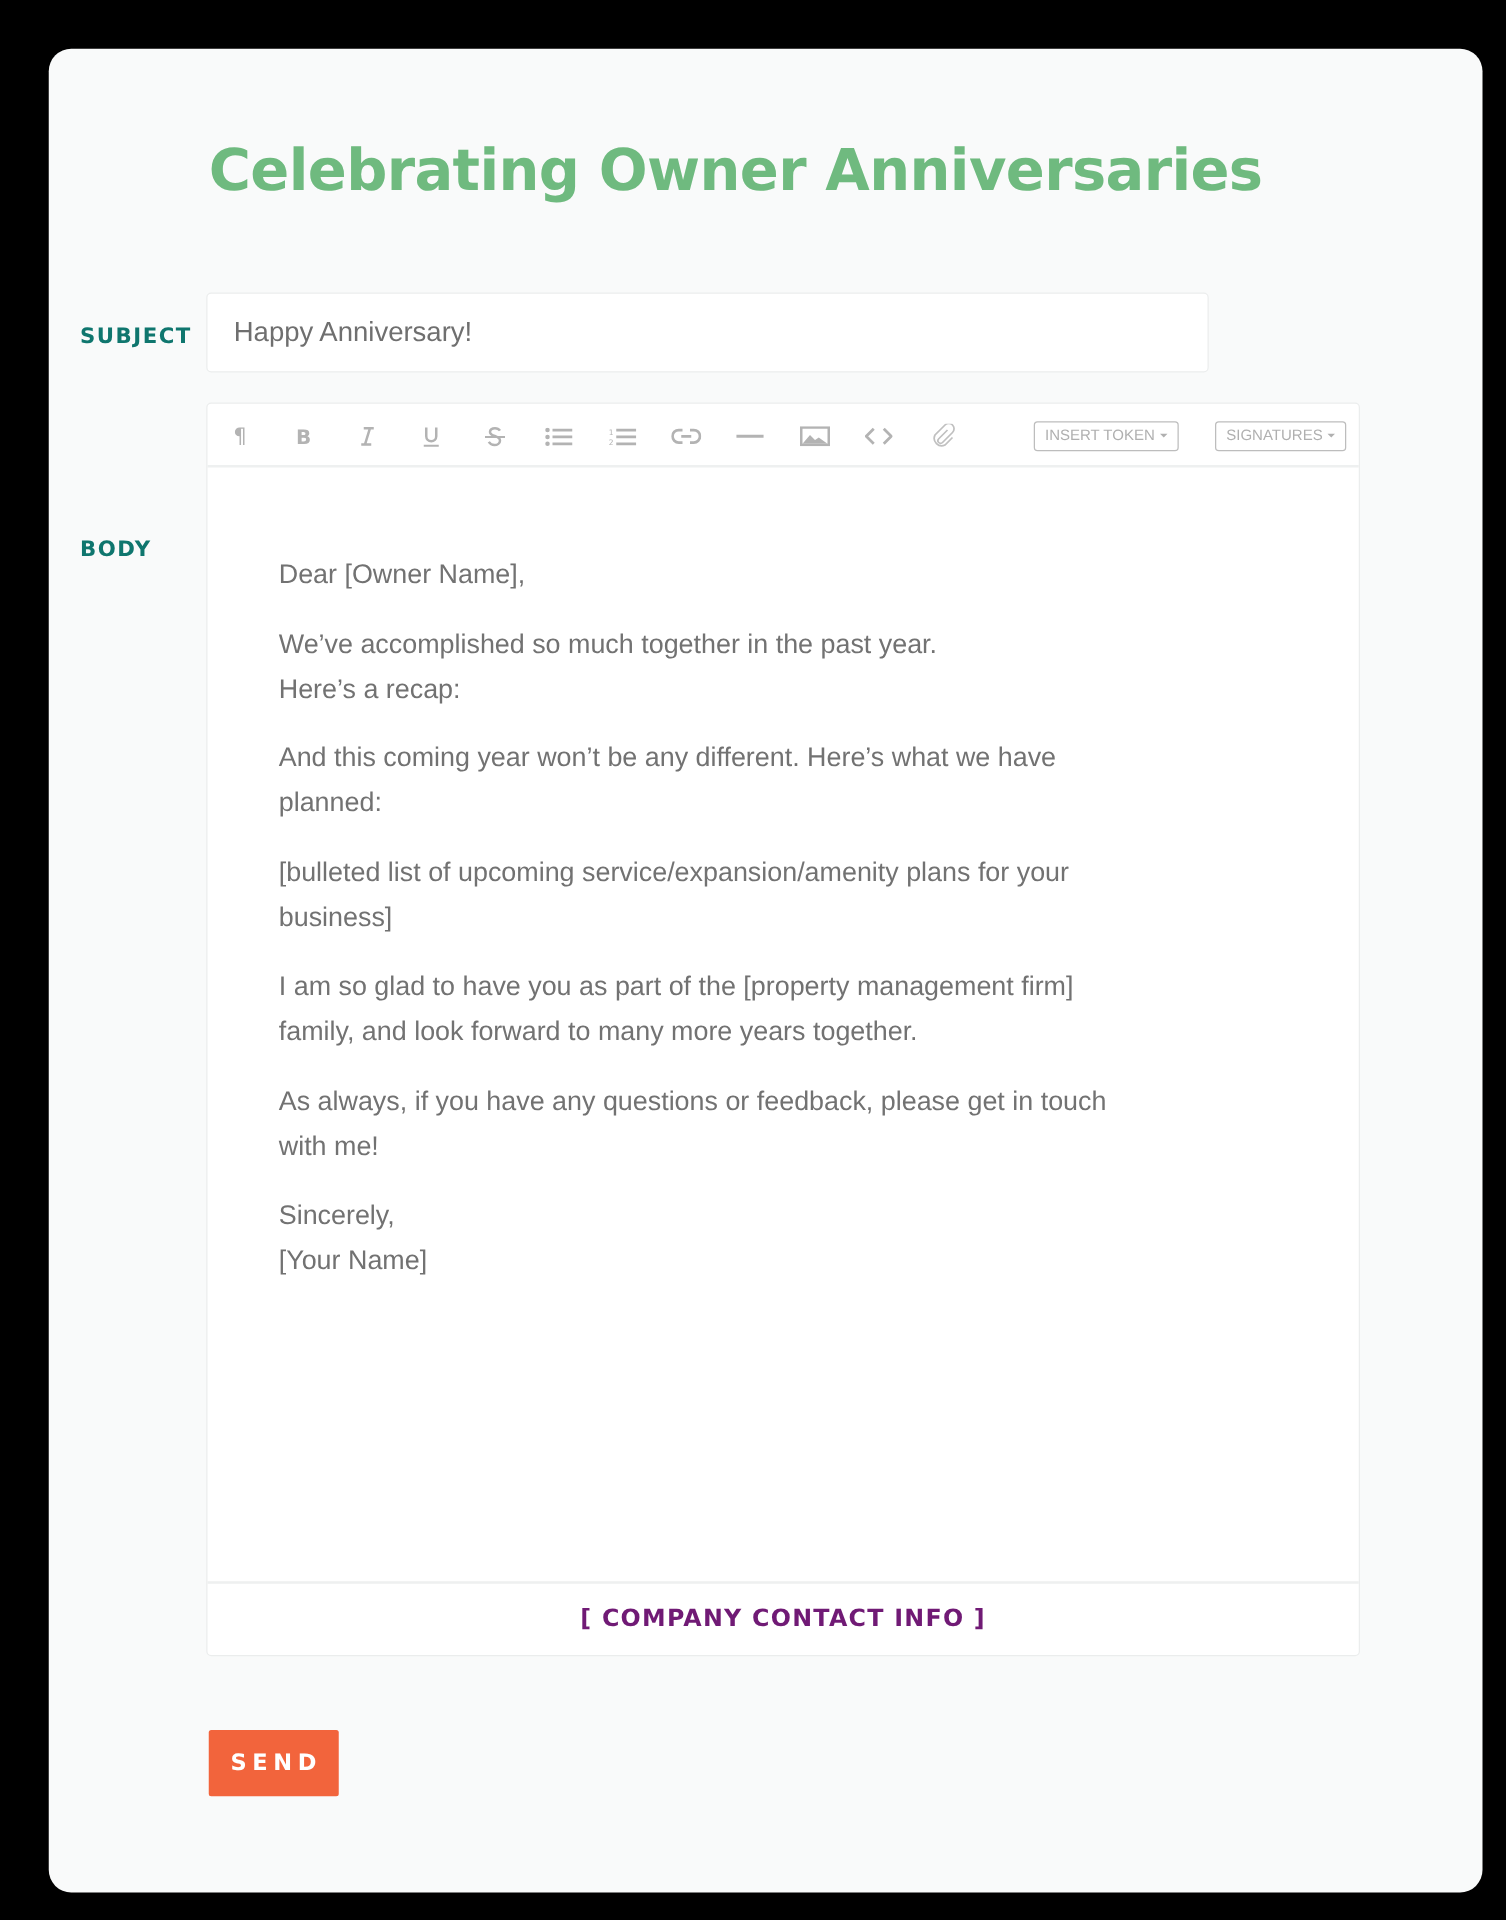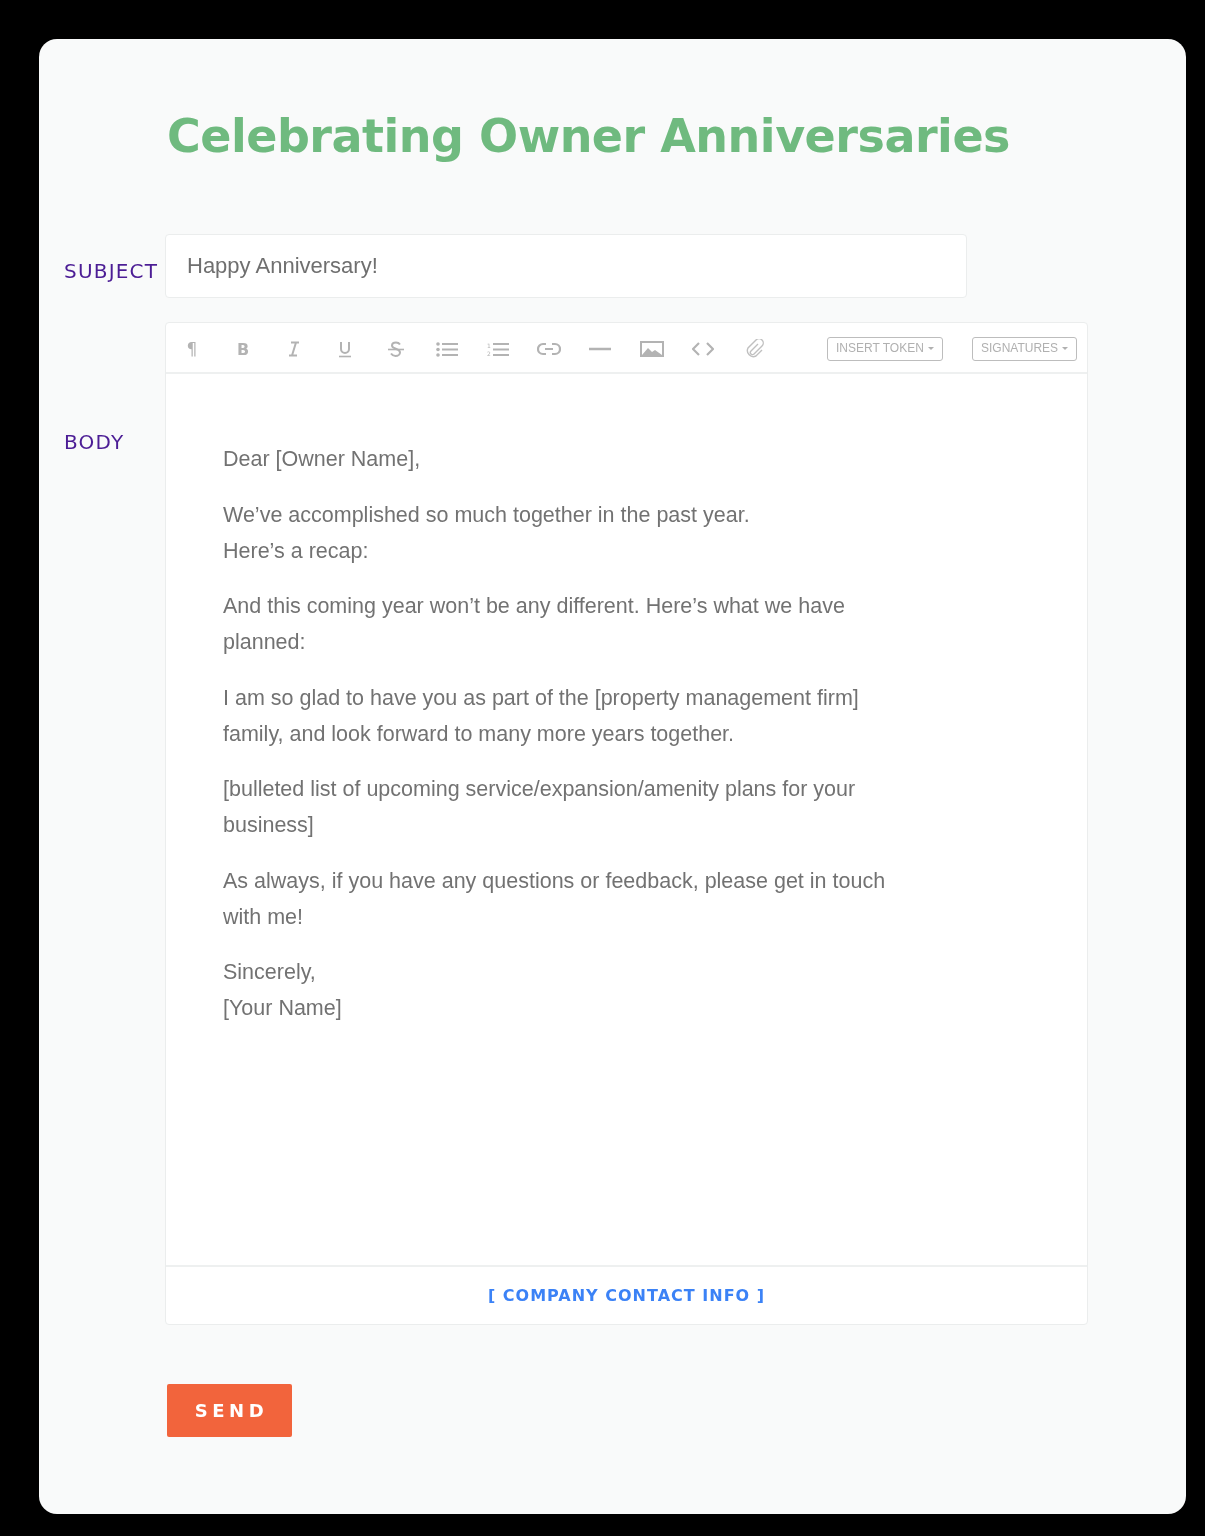--- a/index.html
+++ b/index.html
@@ -12,22 +12,22 @@
     }
 
     .page-title {
       position: absolute; left: 128px; top: 70px;
       font-family: "DejaVu Sans", sans-serif; font-weight: bold;
       font-size: 46px; letter-spacing: -0.5px; color: #6fba7f;
       white-space: nowrap;
     }
 
     .field-label {
-      position: absolute; font-family: "DejaVu Sans", sans-serif; font-weight: normal;
-      font-size: 20px; letter-spacing: 1.2px; color: #4c1d95; text-transform: uppercase;
+      position: absolute; font-family: "DejaVu Sans", sans-serif; font-weight: bold;
+      font-size: 17px; letter-spacing: 1.2px; color: #0f766e; text-transform: uppercase;
     }
     .subject-label { left: 25px; top: 220px; }
     .body-label { left: 25px; top: 391px; }
 
     .subject-input {
       position: absolute; left: 126px; top: 195px; width: 802px; height: 64px;
       background: #ffffff; border: 1px solid #ebeded; border-radius: 4px;
       font-family: "Liberation Sans", sans-serif; font-size: 22px; color: #6f6f6f;
       padding: 0 21px; line-height: 62px; outline: none;
     }
@@ -64,26 +64,26 @@
     .body-content {
       position: absolute; left: 57px; top: 53px; width: 700px; height: 890px;
       padding-top: 50px; font-family: "Liberation Sans", sans-serif;
       font-size: 21.5px; line-height: 36px; color: #727272; outline: none;
     }
     .body-content p { margin-bottom: 19.5px; margin-top: 15px; }
 
     .editor-footer {
       position: absolute; left: 0; right: 0; bottom: 0; height: 59px;
       border-top: 2px solid #eef0f0; text-align: center;
-      font-family: "DejaVu Sans", sans-serif; font-weight: bold; font-size: 16px;
-      letter-spacing: 1px; color: #3b82f6; line-height: 57px;
+      font-family: "DejaVu Sans", sans-serif; font-weight: bold; font-size: 19px;
+      letter-spacing: 1px; color: #701a75; line-height: 57px;
     }
 
     .send-button {
-      position: absolute; left: 128px; top: 1345px; width: 125px; height: 53px;
+      position: absolute; left: 128px; top: 1345px; width: 104px; height: 53px;
       background: #f2643c; border: none; border-radius: 2px; color: #ffffff;
       font-family: "DejaVu Sans", sans-serif; font-weight: bold; font-size: 18px;
       letter-spacing: 4.5px; text-align: center; line-height: 53px; cursor: pointer;
       padding-left: 4px;
     }
   </style>
 </head>
 <body>
 
 <div class="card">
@@ -187,22 +187,22 @@
       <div class="tb-dropdown" style="left:774px">
         <span>SIGNATURES</span><span class="caret"></span>
       </div>
     </div>
 
     <div class="body-content" contenteditable="true" style="">
       <p>Dear [Owner Name],</p>
       <p style="white-space:pre-line;">We’ve accomplished so much together in the past year.
 Here’s a recap:</p>
       <p>And this coming year won’t be any different. Here’s what we have planned:</p>
+      <p>[bulleted list of upcoming service/expansion/amenity plans for your business]</p>
       <p>I am so glad to have you as part of the [property management firm] family, and look forward to many more years together.</p>
-      <p>[bulleted list of upcoming service/expansion/amenity plans for your business]</p>
       <p>As always, if you have any questions or feedback, please get in touch with me!</p>
       <p style="white-space:pre-line;">Sincerely,
 [Your Name]</p>
     </div>
 
     <div class="editor-footer">[ COMPANY CONTACT INFO ]</div>
   </div>
 
   <button class="send-button">SEND</button>
 </div>

